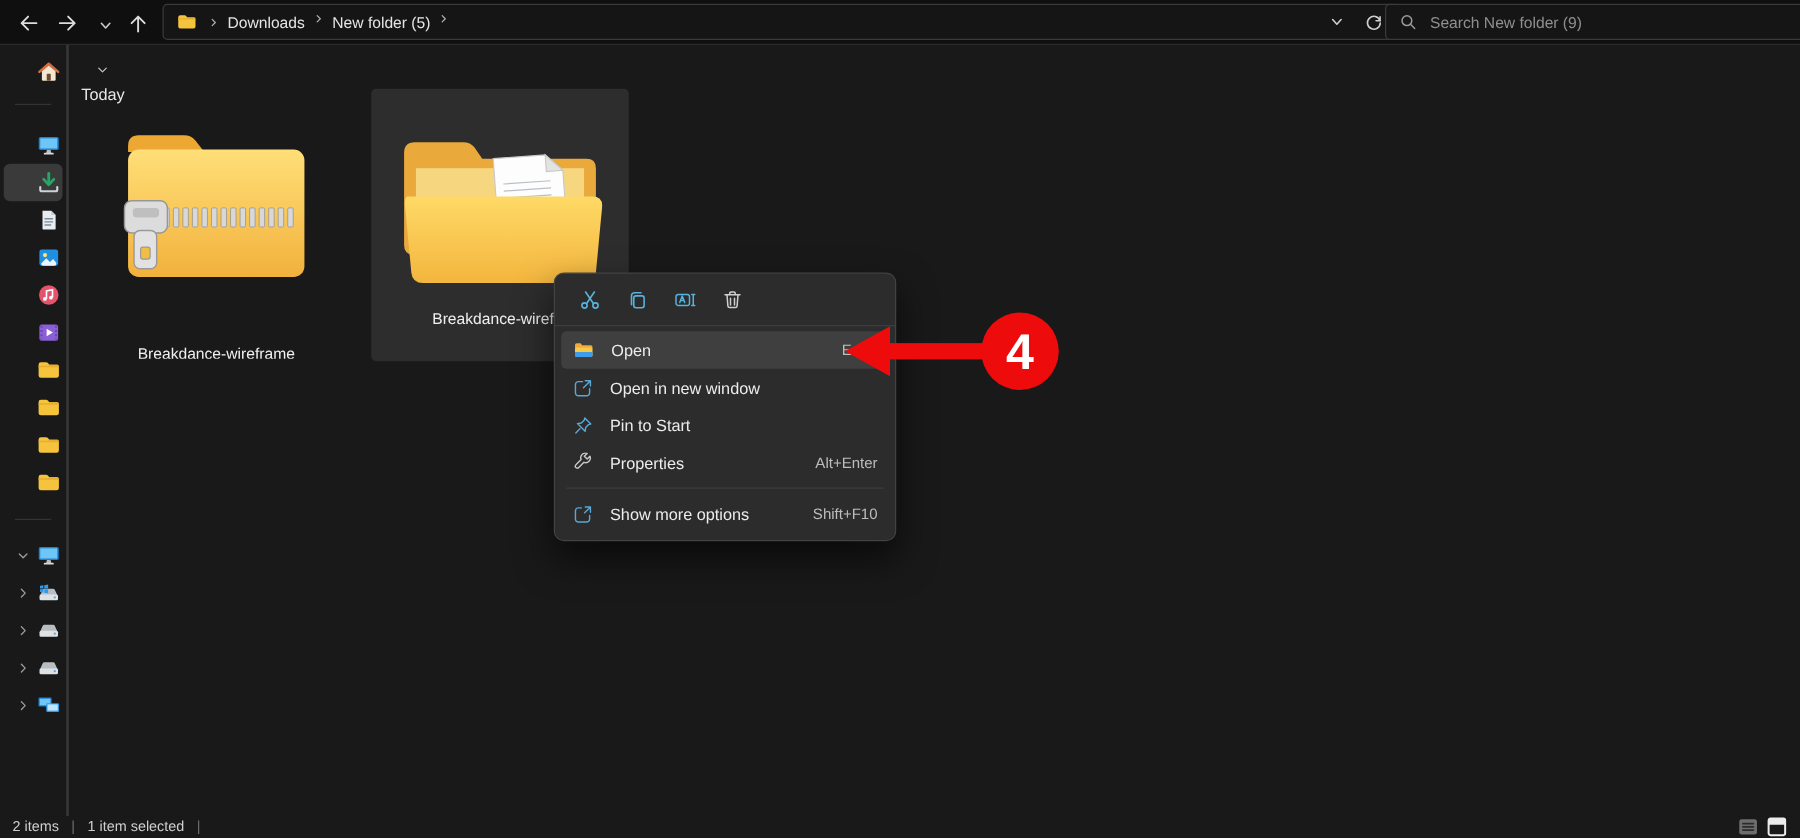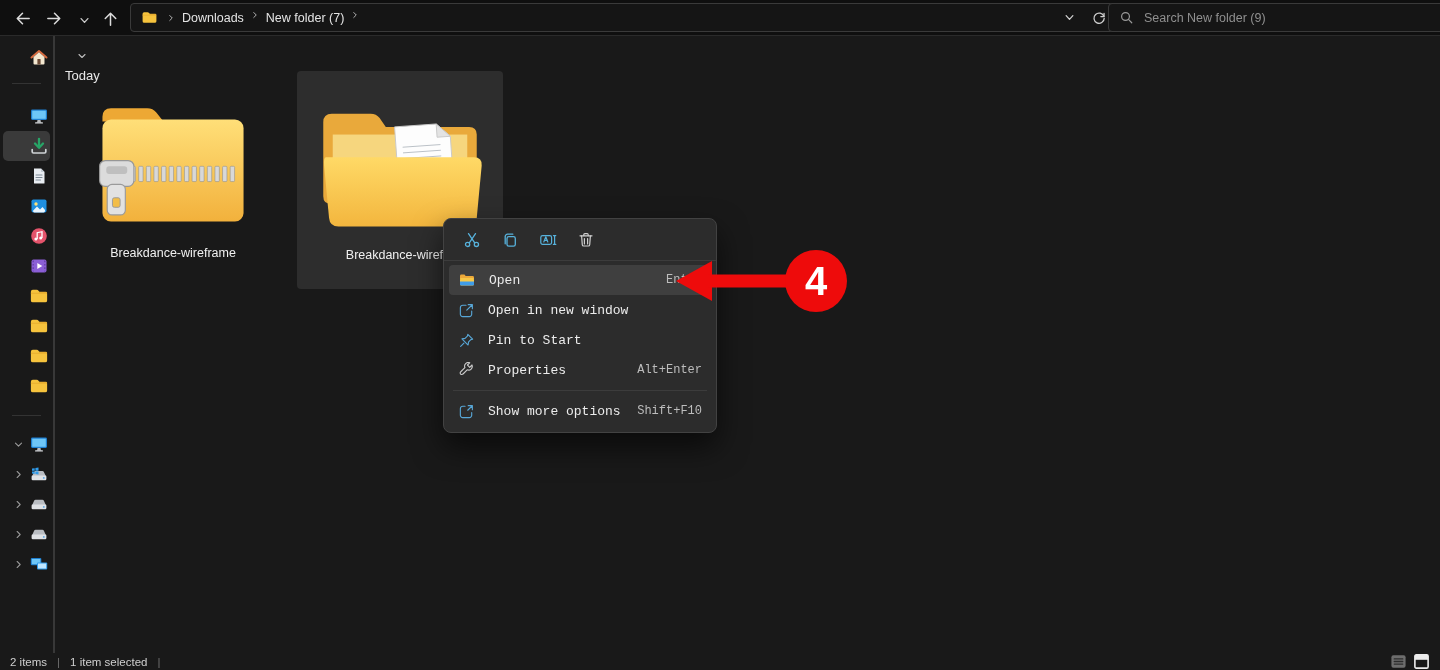--- a/index.html
+++ b/index.html
@@ -32,25 +32,25 @@
   .side-divider{height:1px;background:#333;margin:10px 12px 17px 12px;}
   .side-divider.lower{margin:14px 12px 13px 12px;}
 
   
   .main{position:absolute;left:57px;top:36px;right:0;bottom:17px;background:#191919;}
   .group-header{position:absolute;left:8px;top:14px;display:flex;align-items:center;gap:6px;color:#e8e8e8;font-size:13px;cursor:pointer;flex-direction:column;}
   .group-header .icn{color:#bdbdbd;}
   .tile{position:absolute;display:flex;flex-direction:column;align-items:center;border-radius:4px;cursor:pointer;}
   .tile.selected{background:#2d2d2d;}
   .tile .tile-label{font-size:12.5px;color:#f0f0f0;margin-top:12px;white-space:nowrap;overflow:hidden;max-width:100%;}
-  .tile-1{left:28px;top:37px;width:176px;height:214px;}
+  .tile-1{left:28px;top:37px;width:176px;height:214px;gap:30px;}
   .tile-2{left:240px;top:35px;width:206px;height:218px;}
 
   
-  .ctx{position:absolute;left:443px;top:218px;width:274px;background:#2c2c2c;border:1px solid #424242;border-radius:8px;box-shadow:0 14px 30px rgba(0,0,0,.6);z-index:10;padding-bottom:6px;box-sizing:border-box;font-family:Liberation Mono, monospace;}
+  .ctx{position:absolute;left:443px;top:218px;width:274px;background:#2c2c2c;border:1px solid #424242;border-radius:8px;box-shadow:0 14px 30px rgba(0,0,0,.6);z-index:10;padding-bottom:6px;box-sizing:border-box;}
   .ctx-quick{height:41px;display:flex;align-items:center;padding:0 12px;gap:6px;border-bottom:1px solid #3c3c3c;}
   .ctx-quick-btn{width:32px;height:28px;border-radius:4px;display:flex;align-items:center;justify-content:center;color:#57b2dc;cursor:pointer;}
   .ctx-quick-btn.neutral{color:#cfcfcf;}
   .ctx-items{padding:4px 5px 0 5px;}
   .ctx-item{height:30px;border-radius:4px;display:flex;align-items:center;padding:0 9px;gap:13px;color:#ececec;font-size:13px;cursor:pointer;}
   .ctx-item.hl{background:#3f3f3f;}
   .ctx-item .mi{color:#58a7d7;}
   .ctx-item .mi.neutral{color:#c9c9c9;}
   .ctx-item .shortcut{margin-left:auto;color:#bdbdbd;font-size:12px;}
   .ctx-sep{height:1px;background:#3c3c3c;margin:5px 4px;}
@@ -100,21 +100,21 @@
           <path d="M7.5 5 12.5 10 7.5 15" fill="none" stroke="currentColor" stroke-width="2" stroke-linecap="round" stroke-linejoin="round"></path>
         </svg>
       </span>
     <span class="breadcrumbs" style="display:flex;align-items:flex-start;">
         <span class="crumb">Downloads</span>
         <span class="crumb-sep icn">
           <svg width="10" height="10" viewBox="0 0 20 20">
             <path d="M7.5 5 12.5 10 7.5 15" fill="none" stroke="currentColor" stroke-width="2" stroke-linecap="round" stroke-linejoin="round"></path>
           </svg>
         </span>
-        <span class="crumb">New folder (7)</span>
+        <span class="crumb">New folder (5)</span>
         <span class="crumb-sep icn">
           <svg width="10" height="10" viewBox="0 0 20 20">
             <path d="M7.5 5 12.5 10 7.5 15" fill="none" stroke="currentColor" stroke-width="2" stroke-linecap="round" stroke-linejoin="round"></path>
           </svg>
         </span>
       </span>
     <div class="addr-right">
       <span class="icn">
           <svg width="15" height="15" viewBox="0 0 20 20">
             <path d="M5.5 7.5 10 12.5 14.5 7.5" fill="none" stroke="currentColor" stroke-width="1.7" stroke-linecap="round" stroke-linejoin="round"></path>

